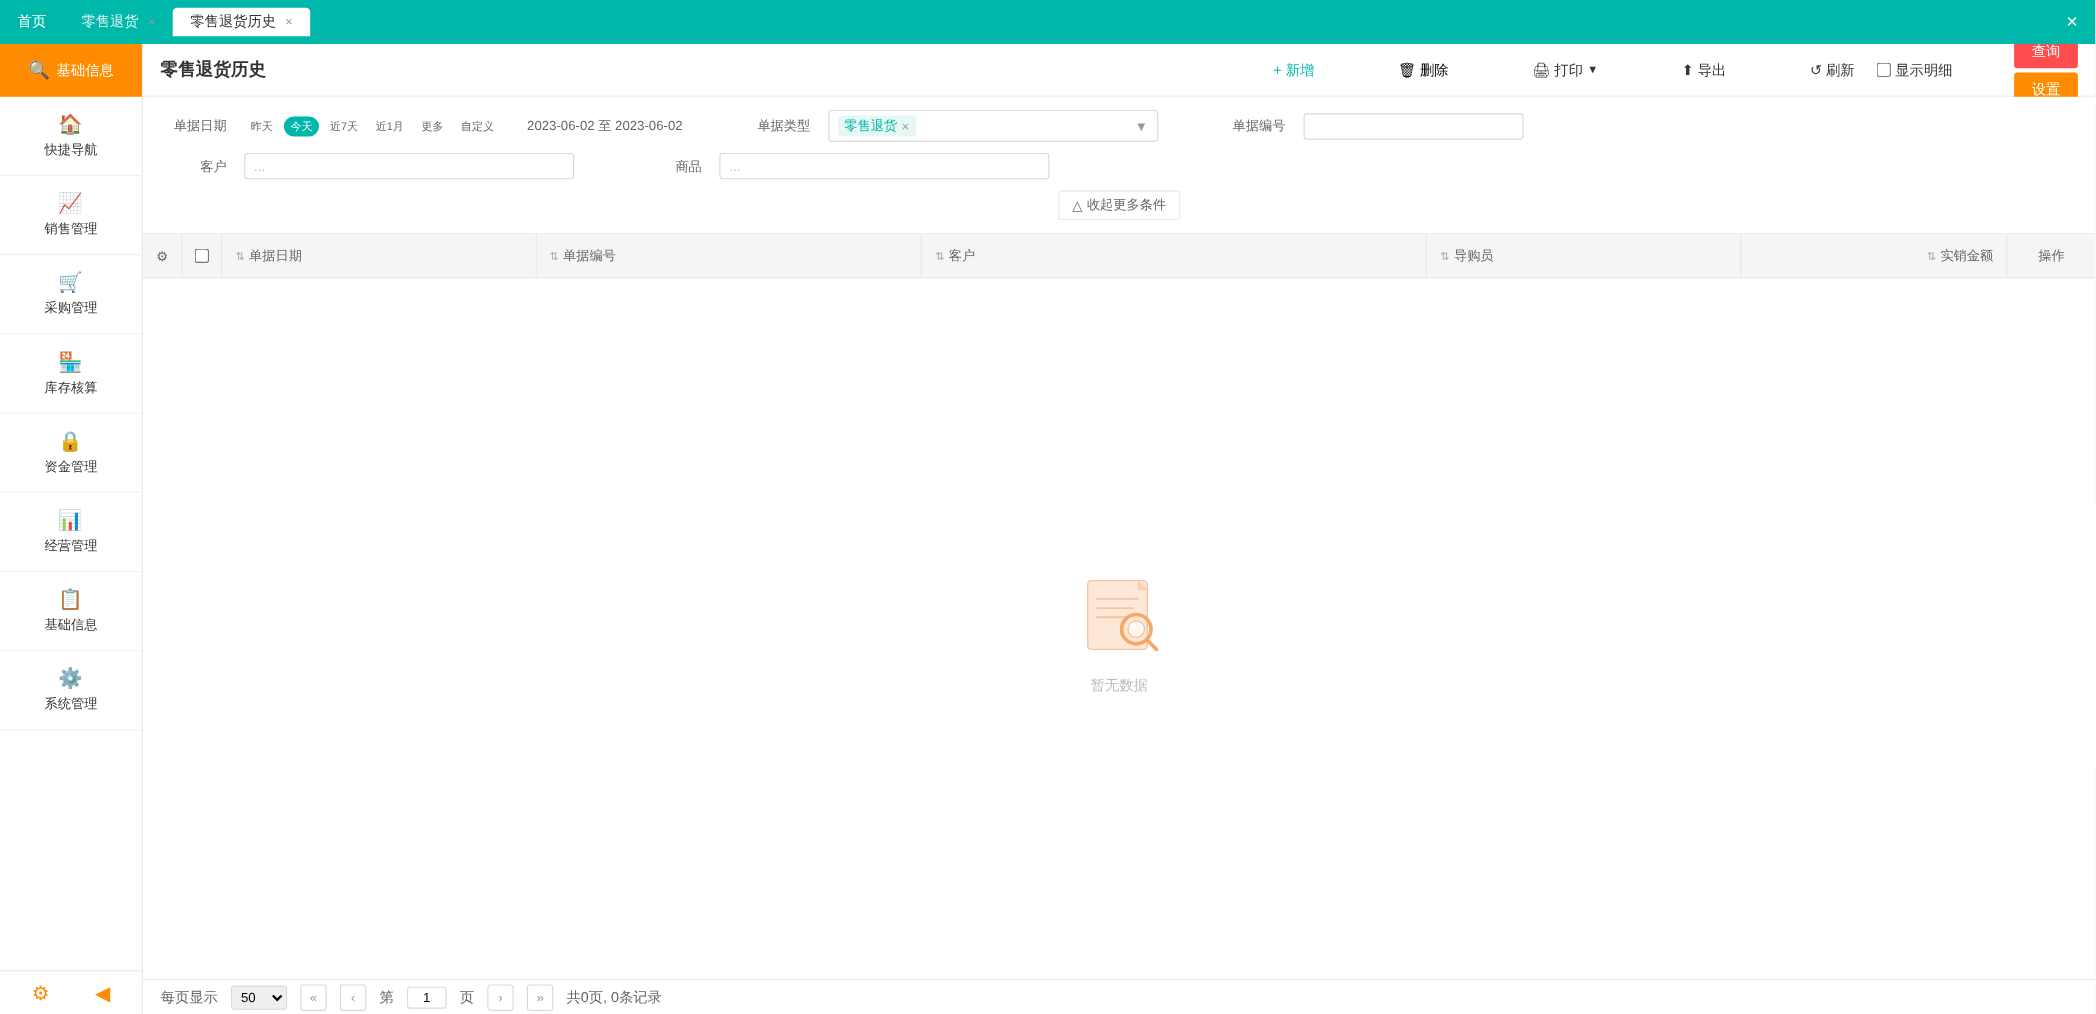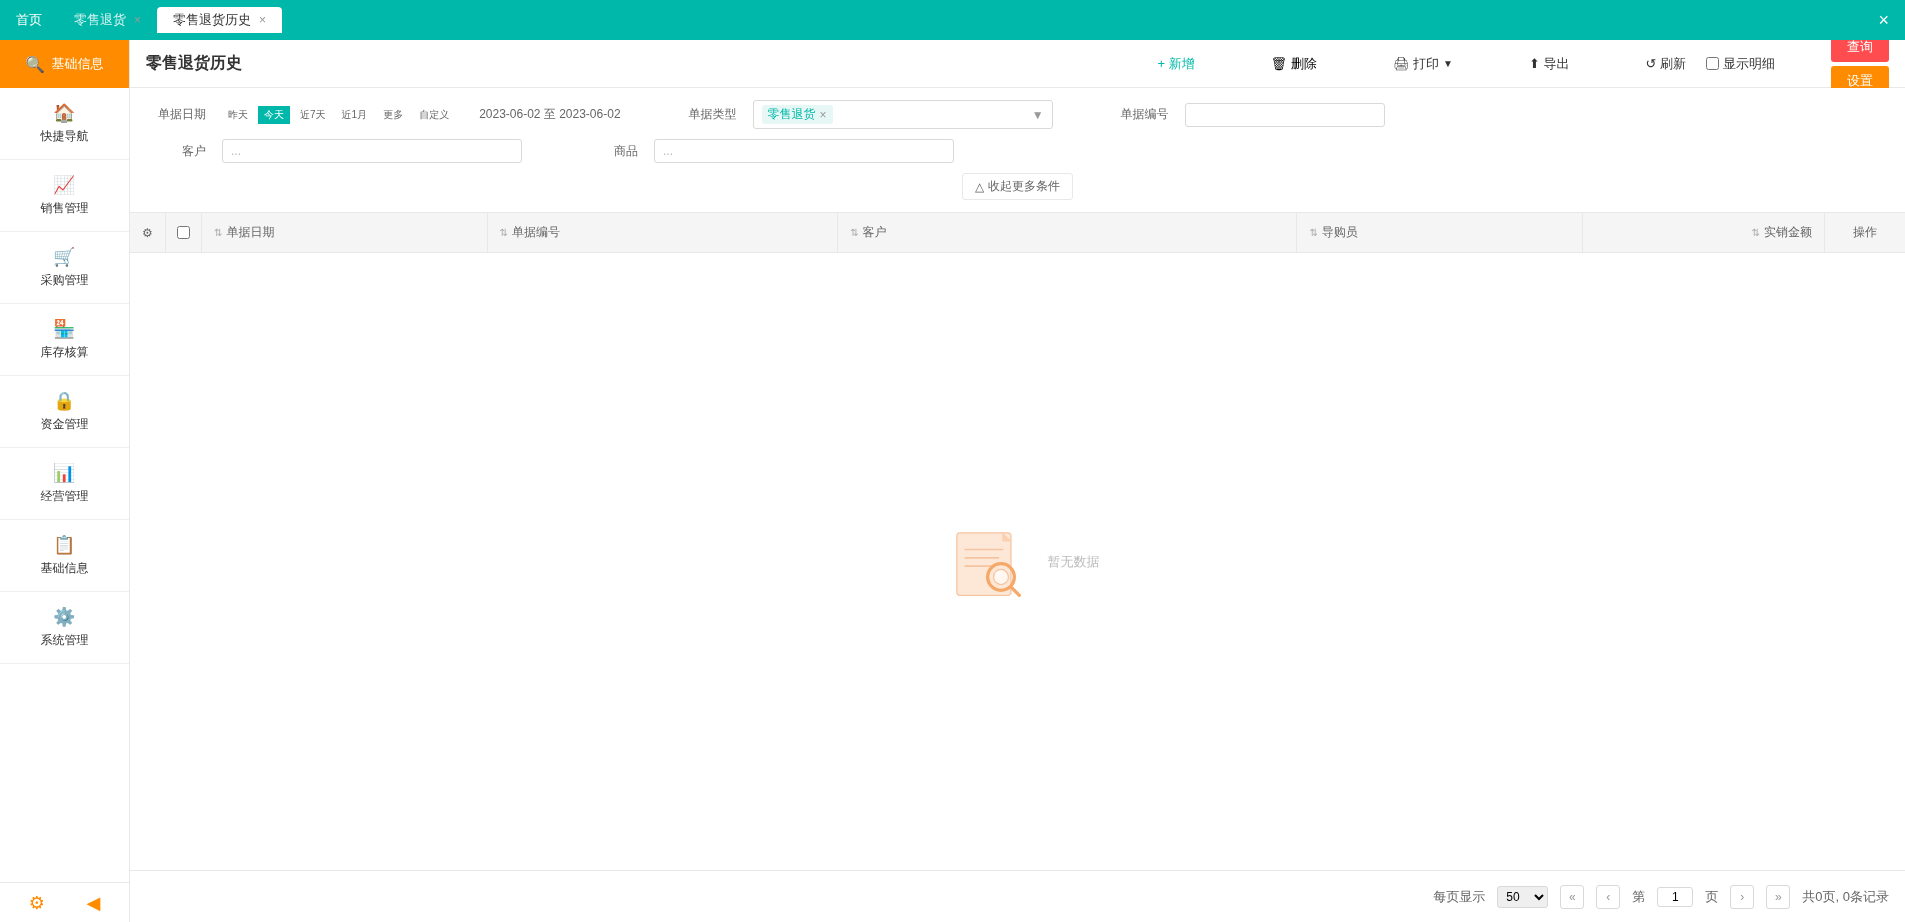--- a/index.html
+++ b/index.html
@@ -217,21 +217,21 @@
       color: #666;
     }
     .date-opt {
       padding: 2px 6px;
       cursor: pointer;
       border-radius: 3px;
     }
     .date-opt.active {
       background: #00b8a9;
       color: #fff;
-      border-radius: 0;
+      border-radius: 10px;
     }
     .filter-date-range {
       font-size: 12px;
       color: #666;
     }
     .filter-select {
       display: flex;
       align-items: center;
       border: 1px solid #d9d9d9;
       border-radius: 3px;
@@ -325,37 +325,37 @@
     .table-body {
       flex: 1;
       display: flex;
       align-items: center;
       justify-content: center;
       flex-direction: column;
       gap: 16px;
     }
     .empty-illustration {
       display: flex;
-      flex-direction: row;
+      flex-direction: column;
       align-items: center;
       gap: 12px;
     }
     .empty-text {
       font-size: 13px;
       color: #bbb;
     }
 
     
     .pagination-bar {
-      height: 52px;
+      height: 32px;
       background: #fff;
       border-top: 1px solid #e8e8e8;
       display: flex;
       align-items: center;
-      justify-content: flex-end;
+      justify-content: flex-start;
       padding: 0 16px;
       gap: 12px;
       flex-shrink: 0;
       font-size: 13px;
       color: #666;
     }
     .page-size-select {
       border: 1px solid #d9d9d9;
       border-radius: 3px;
       padding: 2px 4px;

